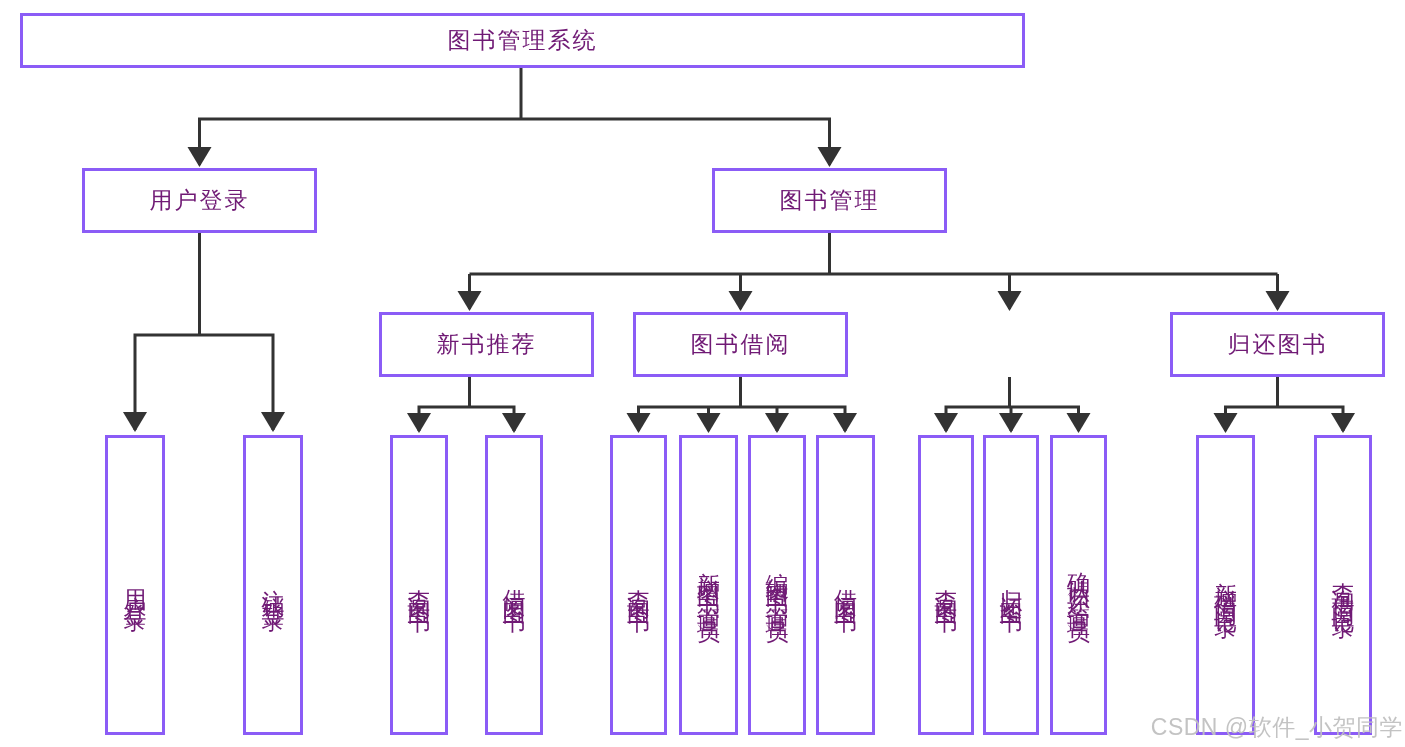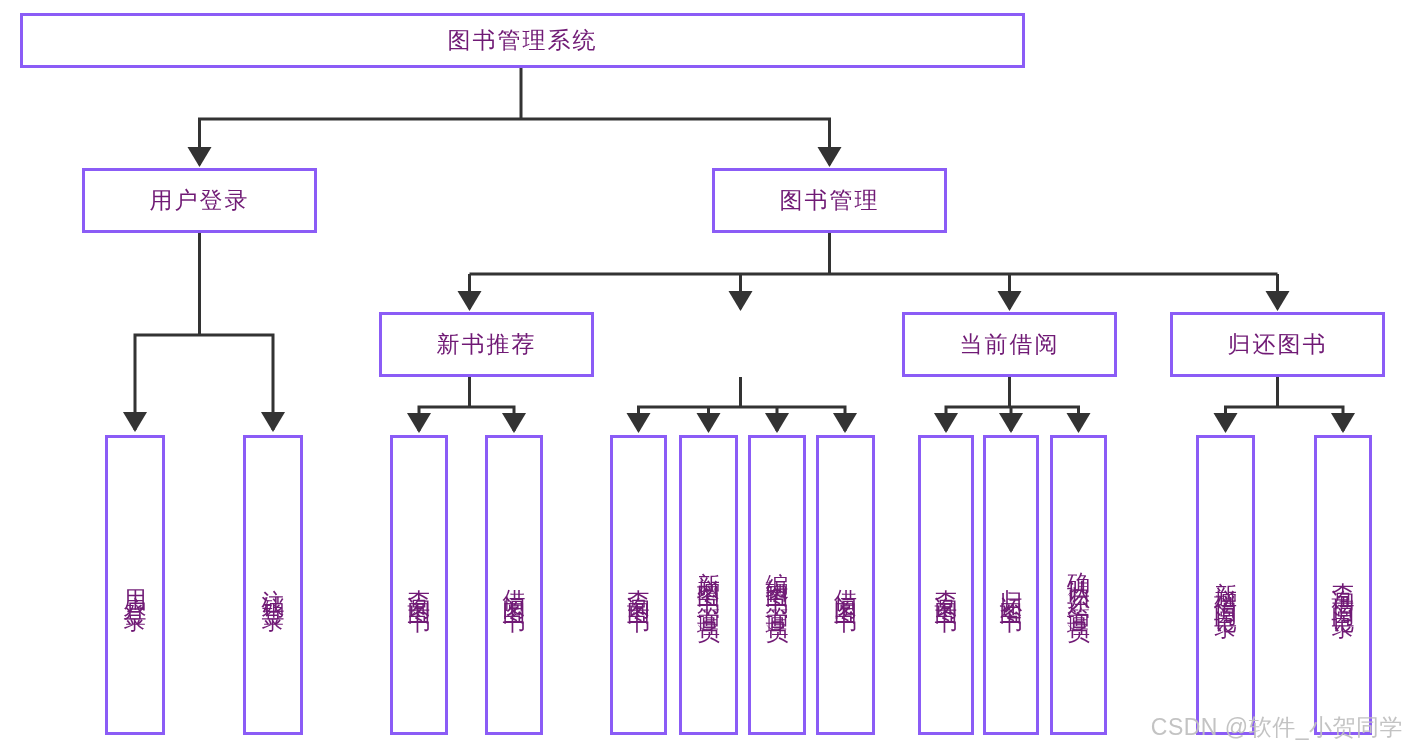--- a/index.html
+++ b/index.html
@@ -89,22 +89,22 @@
   <div class="node l2" style="left:82px;">
     <span class="hlabel">用户登录</span>
   </div>
   <div class="node l2" style="left:712px;">
     <span class="hlabel">图书管理</span>
   </div>
 
   <div class="node l3" style="left:362px;margin-left:17px;">
     <span class="hlabel">新书推荐</span>
   </div>
-  <div class="node l3" style="left:902px;">
-    <span class="hlabel">当前借阅</span>
+  <div class="node l3" style="left:633px;">
+    <span class="hlabel">图书借阅</span>
   </div>
   <div class="node l3" style="left:1170px;">
     <span class="hlabel">归还图书</span>
   </div>
 
   <div class="node leaf" style="left:105px;width:60px;">
     <span class="vlabel">用户登录</span>
   </div>
   <div class="node leaf" style="left:243px;width:60px;">
     <span class="vlabel">注销登录</span>

